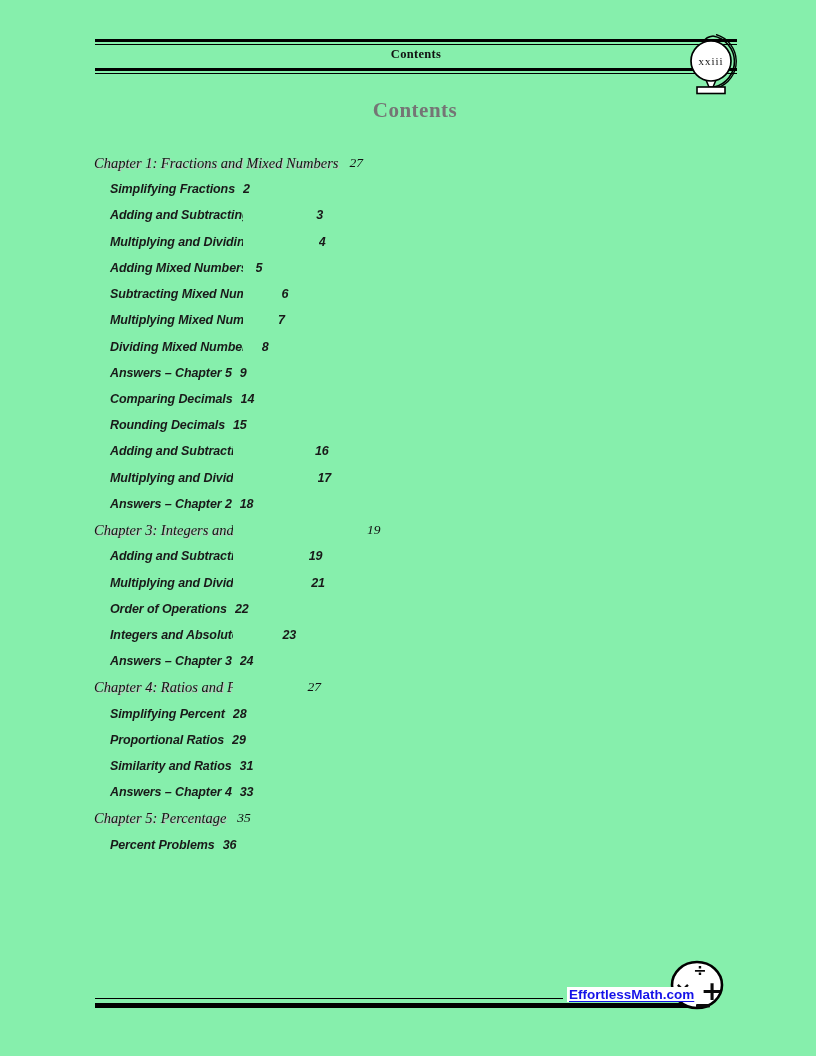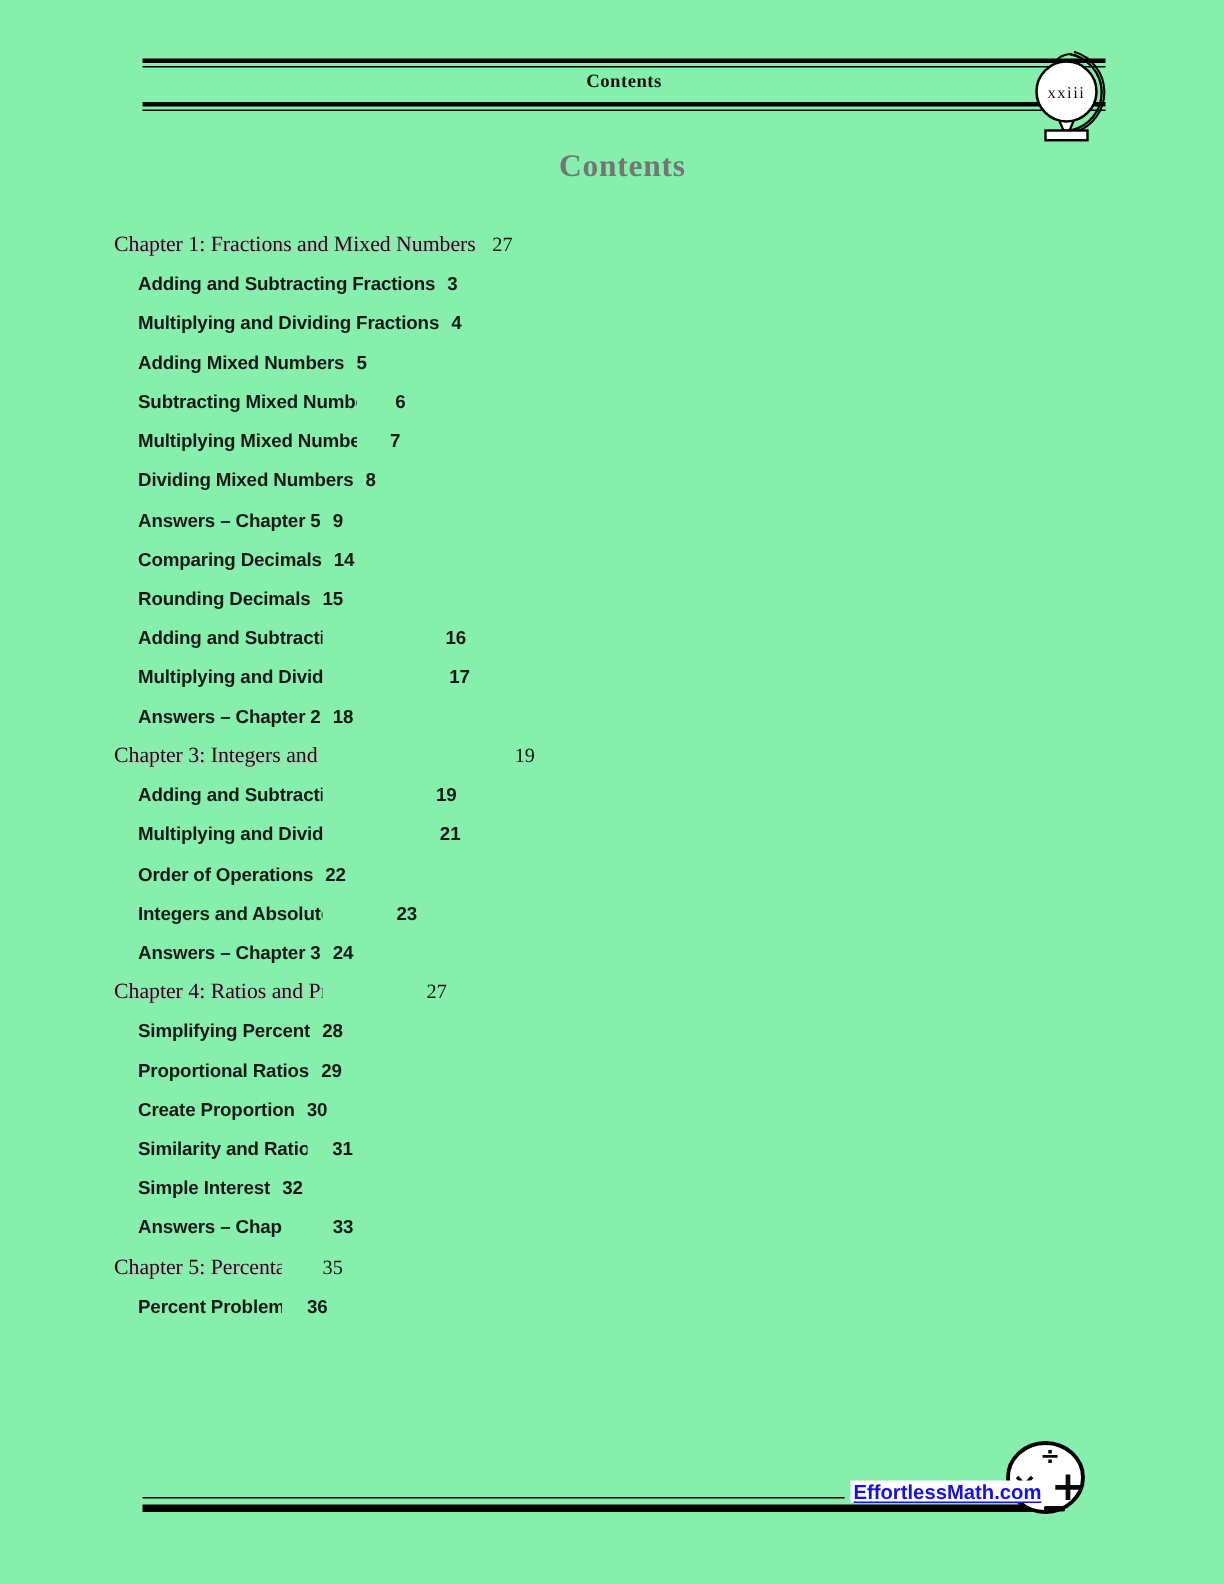--- a/index.html
+++ b/index.html
@@ -24,21 +24,21 @@
     font-family:"Liberation Serif", serif; font-size:11px; letter-spacing:1px;
     fill:#111;
   }
   
   .doc-title {
     position:absolute; left:95px; top:98px; width:640px; margin:0;
     text-align:center; font-family:"Liberation Serif", serif;
     font-weight:bold; font-size:21px; letter-spacing:.5px; color:#757575;
   }
   
-  .toc { position:absolute; left:76px; top:150px; width:628px; }
+  .toc { position:absolute; left:94px; top:150px; width:628px;font-style:italic; }
   .toc-row { display:flex; height:26.23px; align-items:stretch; }
   .toc-row .label, .toc-row .page { line-height:26.23px; white-space:nowrap; }
   .toc-row .leader {
     flex:1; margin:0 3px;
     background-image:radial-gradient(circle, #1a1a1a 0.85px, transparent 1.1px);
     background-size:4.3px 2px; background-repeat:repeat-x;
     background-position:1px 17px;
   }
   .toc-row.chapter .label {
     font-family:"Liberation Serif", serif; font-size:14.5px; color:#141414;
@@ -89,20 +89,25 @@
 
   <h1 class="doc-title" style="color: rgb(117, 117, 117);">Contents</h1>
 
   <main class="toc" id="toc">
       <div class="toc-row chapter">
       <span class="label">Chapter 1: Fractions and Mixed Numbers</span>
       <span class="leader"></span>
       <span class="page">27</span>
     </div>
       <div class="toc-row sub">
+      <span class="label">Simplifying Fractions</span>
+      <span class="leader"></span>
+      <span class="page">2</span>
+    </div>
+      <div class="toc-row sub">
       <span class="label">Adding and Subtracting Fractions</span>
       <span class="leader"></span>
       <span class="page">3</span>
     </div>
       <div class="toc-row sub">
       <span class="label">Multiplying and Dividing Fractions</span>
       <span class="leader"></span>
       <span class="page">4</span>
     </div>
       <div class="toc-row sub">
@@ -194,33 +199,23 @@
       <span class="label">Simplifying Percent</span>
       <span class="leader"></span>
       <span class="page">28</span>
     </div>
       <div class="toc-row sub">
       <span class="label">Proportional Ratios</span>
       <span class="leader"></span>
       <span class="page">29</span>
     </div>
       <div class="toc-row sub">
-      <span class="label">Create Proportion</span>
-      <span class="leader"></span>
-      <span class="page">30</span>
-    </div>
-      <div class="toc-row sub">
       <span class="label">Similarity and Ratios</span>
       <span class="leader"></span>
       <span class="page">31</span>
-    </div>
-      <div class="toc-row sub">
-      <span class="label">Simple Interest</span>
-      <span class="leader"></span>
-      <span class="page">32</span>
     </div>
       <div class="toc-row sub">
       <span class="label">Answers – Chapter 4</span>
       <span class="leader"></span>
       <span class="page">33</span>
     </div>
       <div class="toc-row chapter">
       <span class="label">Chapter 5: Percentage</span>
       <span class="leader"></span>
       <span class="page">35</span>

